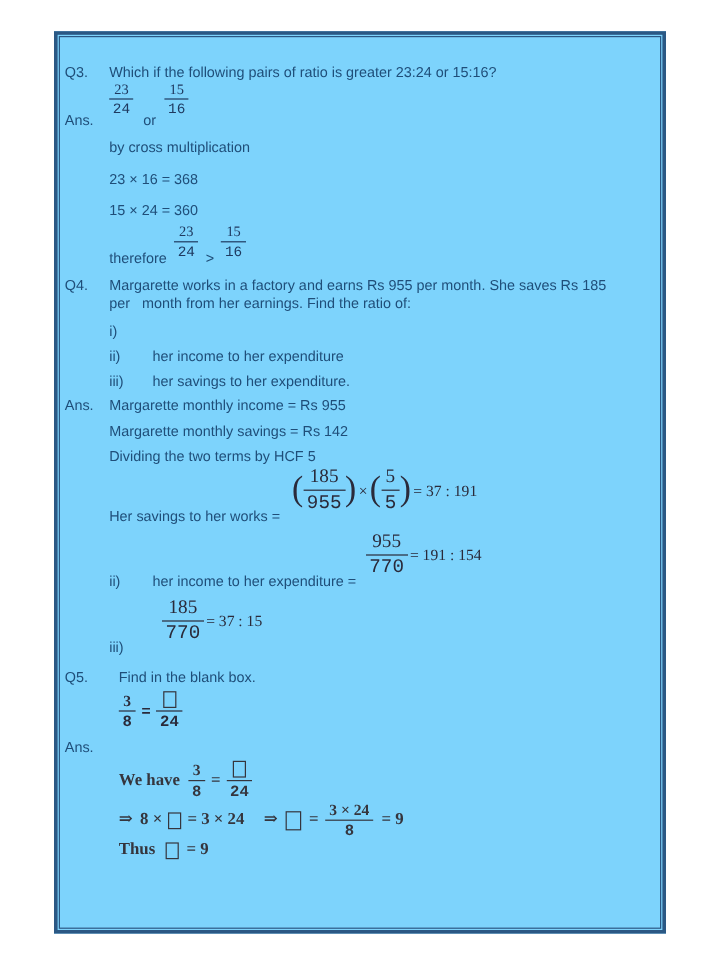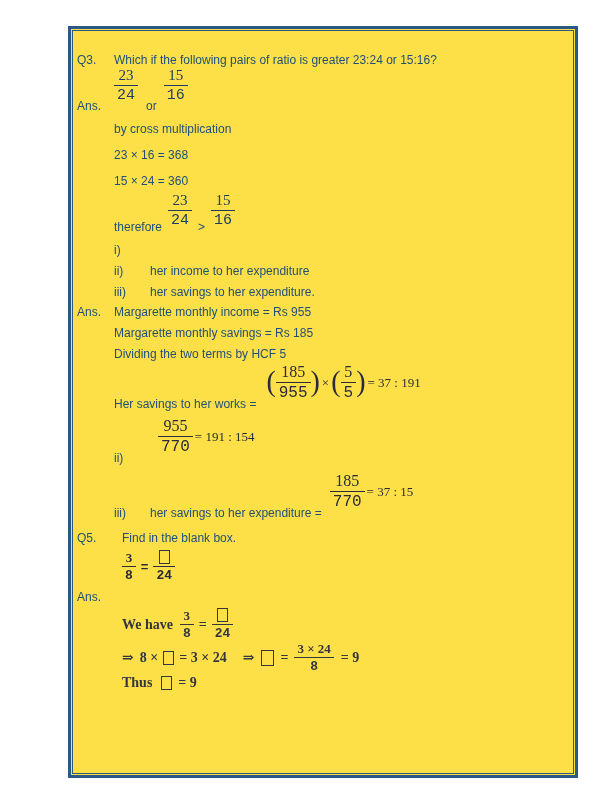--- a/index.html
+++ b/index.html
@@ -3,39 +3,39 @@
 <meta charset="utf-8">
 <style>
   * { margin:0; padding:0; box-sizing:border-box; }
   html,body { width:600px; height:800px; background:#ffffff; }
   .page {
     position:relative; width:600px; height:800px; background:#ffffff;
     font-family:"Liberation Sans","DejaVu Sans",sans-serif;
   }
   .frame {
     position:absolute; left:45px; top:26px; width:510px; height:752px;
-    border:3px solid #2b5884; background:#fde047;margin-left:23px;
+    border:3px solid #2b5884; background:#7dd3fc;
   }
   .frame-inner {
     position:absolute; inset:1px; border:1px solid #2b5884;
   }
   .content {
     position:absolute; inset:0; padding:22px 8px 8px 4px; overflow:hidden;
     color:#1f4e79; font-size:12px; line-height:15px;
   }
   .row { display:flex; align-items:flex-start; }
   .lbl { flex:none; width:37px; }
   .marker { flex:none; width:36px; }
   .grow { flex:1; }
 
   
   .mfrac {
     display:inline-flex; flex-direction:column;
     font-family:"Liberation Serif","DejaVu Serif",serif;
-    line-height:1; font-size:15px; color:#1f3a60;
+    line-height:1; font-size:12px; color:#1f3a60;
   }
   .mfrac .num { text-align:center; padding:0 3px 2px; }
   .mfrac .den { text-align:center; padding:2px 3px 0; border-top:1px solid currentColor;font-family:Liberation Mono, monospace; }
 
   
   .baseline-row { display:flex; align-items:flex-end; }
   .raised { margin-bottom:11px; }
   .raised-sm { margin-bottom:7px; }
 
   
@@ -116,20 +116,27 @@
             <span class="num">23</span>
             <span class="den">24</span>
           </span>
           <span style="margin:0 6px;">&gt;</span>
           <span class="mfrac raised-sm">
             <span class="num">15</span>
             <span class="den">16</span>
           </span>
         </div>
 
+        <div class="row mb8">
+          <span class="lbl">Q4.</span>
+          <span class="grow">
+            <span style="display:block;">Margarette works in a factory and earns Rs 955 per month. She saves Rs 185</span>
+            <span style="display:block;">per &nbsp; month from her earnings. Find the ratio of:</span>
+          </span>
+        </div>
 
         <div class="row mb6">
           <span class="lbl"></span>
           <span class="marker">i)</span>
         </div>
         <div class="row mb6">
           <span class="lbl"></span>
           <span class="marker">ii)</span>
           <span class="grow">her income to her expenditure</span>
         </div>
@@ -138,21 +145,21 @@
           <span class="marker">iii)</span>
           <span class="grow">her savings to her expenditure.</span>
         </div>
 
         <div class="row mb6">
           <span class="lbl">Ans.</span>
           <span class="grow">Margarette monthly income = Rs 955</span>
         </div>
         <div class="row mb6">
           <span class="lbl"></span>
-          <span class="grow">Margarette monthly savings = Rs 185</span>
+          <span class="grow">Margarette monthly savings = Rs 142</span>
         </div>
         <div class="row mb2">
           <span class="lbl"></span>
           <span class="grow">Dividing the two terms by HCF 5</span>
         </div>
 
         <div class="baseline-row mb6">
           <span class="lbl"></span>
           <span>Her savings to her works =</span>
           <span class="formula raised" style="margin-left:10px;">
@@ -169,33 +176,33 @@
               <span class="den">5</span>
             </span>
             <span class="paren">)</span>
             <span class="fx">= 37 : 191</span>
           </span>
         </div>
 
         <div class="baseline-row mb7">
           <span class="lbl"></span>
           <span class="marker">ii)</span>
+          <span>her income to her expenditure =</span>
           <span class="formula raised" style="margin-left:8px;">
             <span class="mfrac">
               <span class="num">955</span>
               <span class="den">770</span>
             </span>
             <span class="fx">= 191 : 154</span>
           </span>
         </div>
 
         <div class="baseline-row" style="margin-bottom:10px;">
           <span class="lbl"></span>
           <span class="marker">iii)</span>
-          <span>her savings to her expenditure =</span>
           <span class="formula raised" style="margin-left:8px;">
             <span class="mfrac">
               <span class="num">185</span>
               <span class="den">770</span>
             </span>
             <span class="fx">= 37 : 15</span>
           </span>
         </div>
 
         <div class="row">

